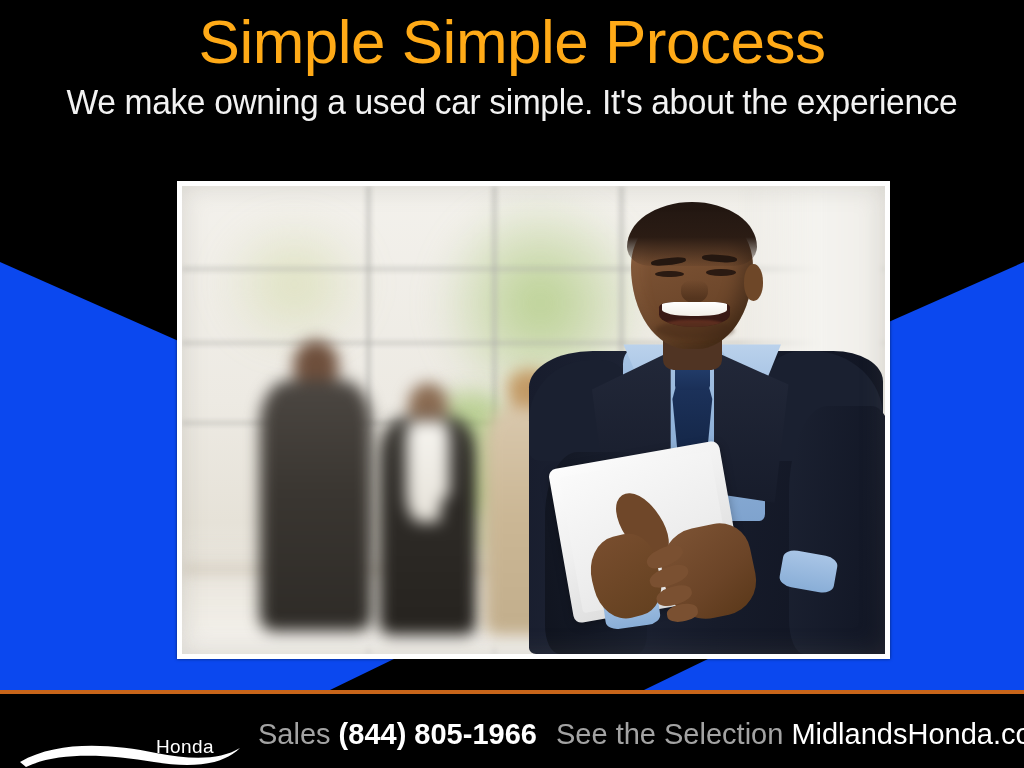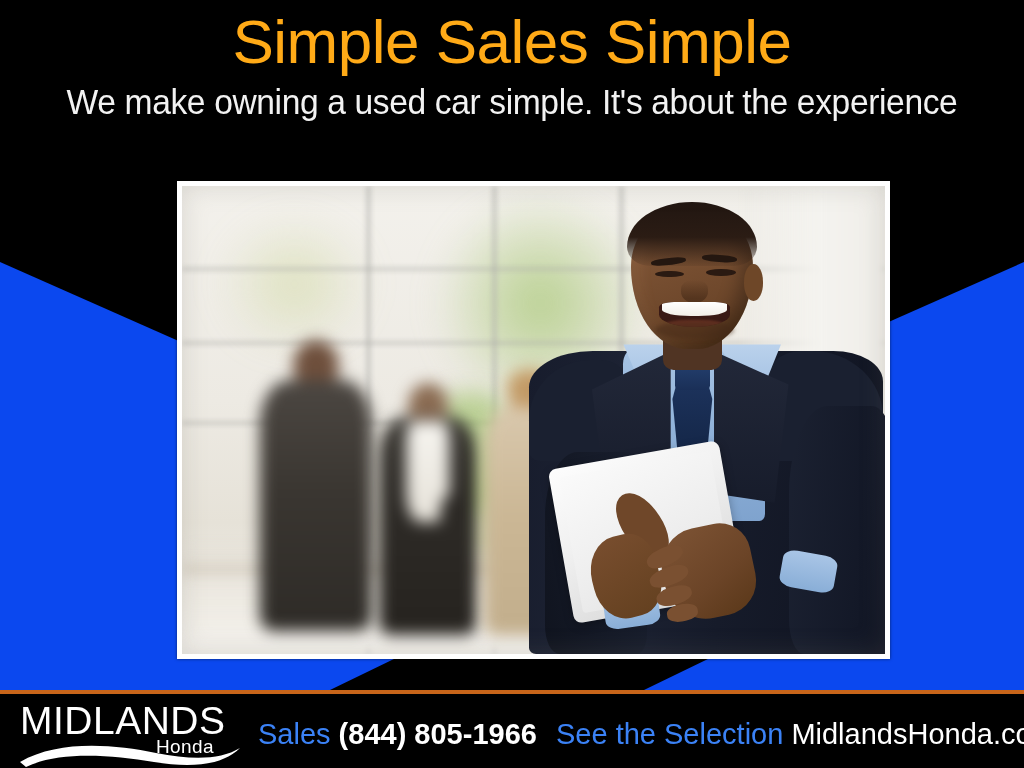--- a/index.html
+++ b/index.html
@@ -542,31 +542,31 @@
     font-family: "Liberation Sans", sans-serif;
   }
   .footer-cta {
     position: absolute;
     left: 556px; top: 20px;
     font-size: 29px;
     line-height: 40px;
     white-space: nowrap;
     font-family: "Liberation Sans", sans-serif;
   }
-  .lab-orange { color: #3b82f6; font-weight: 400; }
+  .lab-orange { color: #a3a3a3; font-weight: 400; }
   .val-white  { color: #FFFFFF; font-weight: 700; }
   .val-white-n { color: #FFFFFF; font-weight: 400; }
 </style>
 </head>
 <body>
 
 <div id="stage">
 
   <div class="header">
-    <div class="title">Simple Sales Simple</div>
+    <div class="title">Simple Simple Process</div>
     <div class="subtitle">We make owning a used car simple. It's about the experience</div>
   </div>
 
   <div class="blue-left"></div>
   <div class="blue-right"></div>
   <div class="blue-band"></div>
   <div class="band-notch"></div>
 
   <div class="photo-frame">
     <div class="photo">
@@ -648,21 +648,20 @@
         </div>
       </div>
 
       <div class="photo-vignette"></div>
     </div>
   </div>
 
   <div class="footer">
 
     <div class="logo">
-      <div class="logo-main">MIDLANDS</div>
       <div class="logo-sub">Honda</div>
       <svg class="logo-swoosh" viewBox="0 0 230 32">
         <path d="M4 26 C 42 4, 96 8, 140 17 C 176 24, 204 24, 224 12 C 206 30, 174 32, 138 26 C 94 19, 44 15, 10 31 Z" fill="#FFFFFF"></path>
       </svg>
     </div>
 
     <div class="footer-contact">
       <span class="lab-orange">Sales</span>
       <span class="val-white">(844) 805-1966</span>
     </div>

